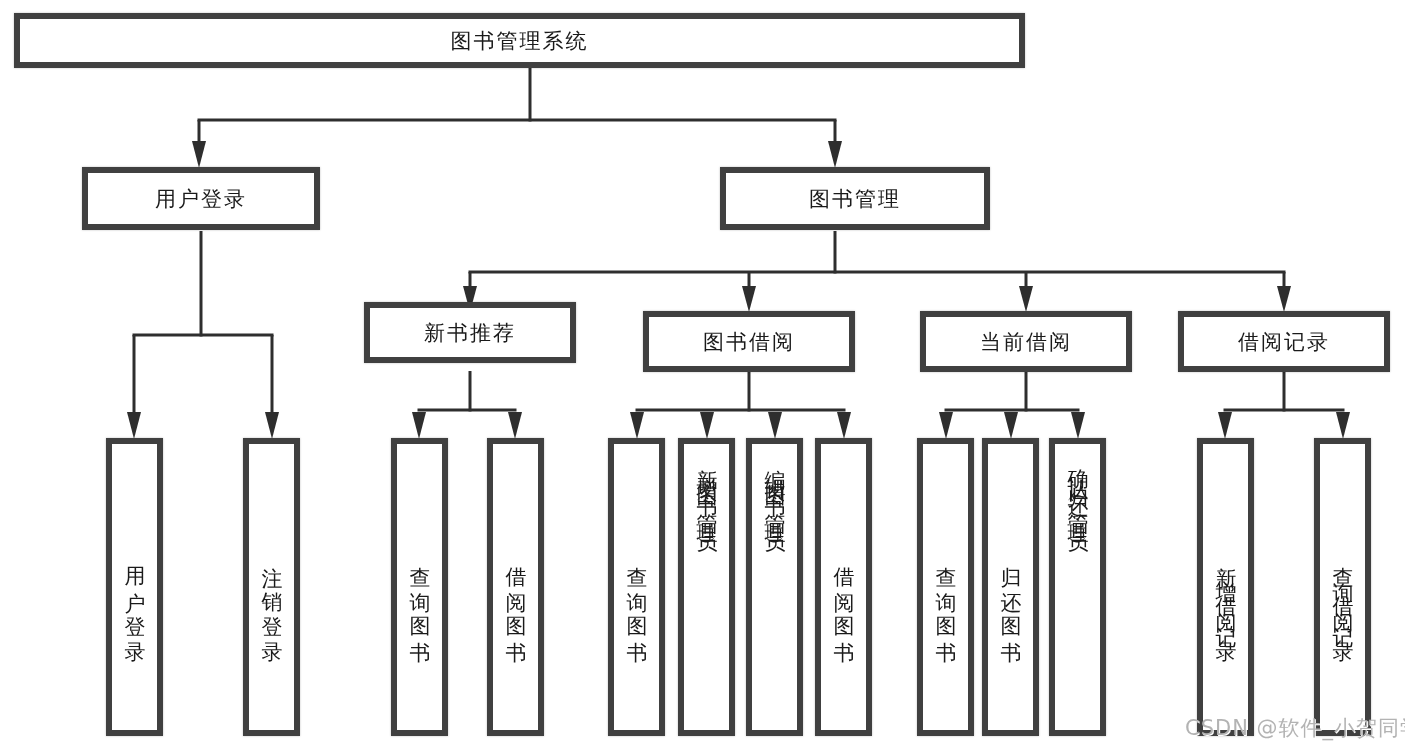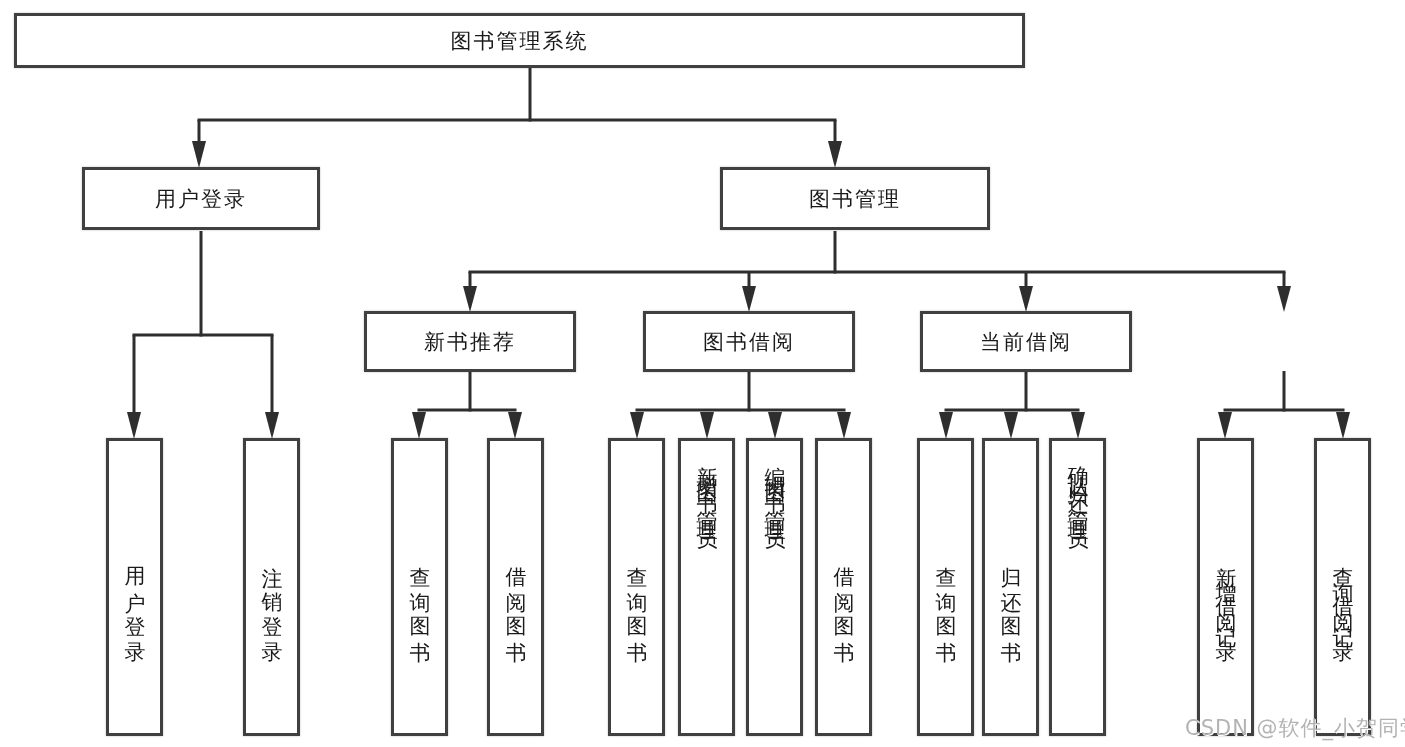--- a/index.html
+++ b/index.html
@@ -9,21 +9,21 @@
     height: 747px;
     background: #ffffff;
     font-family: "DejaVu Sans", "Liberation Sans", sans-serif;
     color: #1a1a1a;
     overflow: hidden;
   }
   svg.wires { position: absolute; left: 0; top: 0; pointer-events: none; }
   .node {
     position: absolute;
     box-sizing: border-box;
-    border: 3px solid #404040;
+    border: 6px solid #404040;
     background: #ffffff;
     display: flex;
     align-items: center;
     justify-content: center;
     box-shadow: 0 0 2px rgba(0,0,0,0.25);
   }
   .hbox { font-size: 21px; letter-spacing: 2px; white-space: nowrap; }
   .leaf { font-size: 21px; }
   .leaf .vtext {
     writing-mode: vertical-rl;
@@ -111,23 +111,24 @@
       <polygon points="1218,412 1232,412 1225,439"></polygon>
       <polygon points="1336,412 1350,412 1343,439"></polygon>
     </g>
   </svg>
 
   <div class="node hbox" style="left:14px; top:13px; width:1011px; height:55px;">图书管理系统</div>
 
   <div class="node hbox" style="left:82px; top:167px; width:238px; height:63px;">用户登录</div>
   <div class="node hbox" style="left:720px; top:167px; width:270px; height:63px;">图书管理</div>
 
-  <div class="node hbox" style="left:364px; top:311px; width:212px; height:61px;">新书推荐</div>
+  <div class="node hbox" style="left:364px; top:302px; width:212px; height:61px;">新书推荐</div>
   <div class="node hbox" style="left:920px; top:311px; width:212px; height:61px;">当前借阅</div>
   <div class="node hbox" style="left:643px; top:311px; width:212px; height:61px;">图书借阅</div>
+  <div class="node hbox" style="left:1178px; top:311px; width:212px; height:61px;">借阅记录</div>
 
   <div class="node leaf len4" style="left:106px; top:438px; width:57px; height:298px;">
     <span class="vtext">用户登录</span>
   </div>
   <div class="node leaf len4" style="left:243px; top:438px; width:57px; height:298px;">
     <span class="vtext">注销登录</span>
   </div>
 
   <div class="node leaf len4" style="left:391px; top:438px; width:57px; height:298px;">
     <span class="vtext">查询图书</span>

